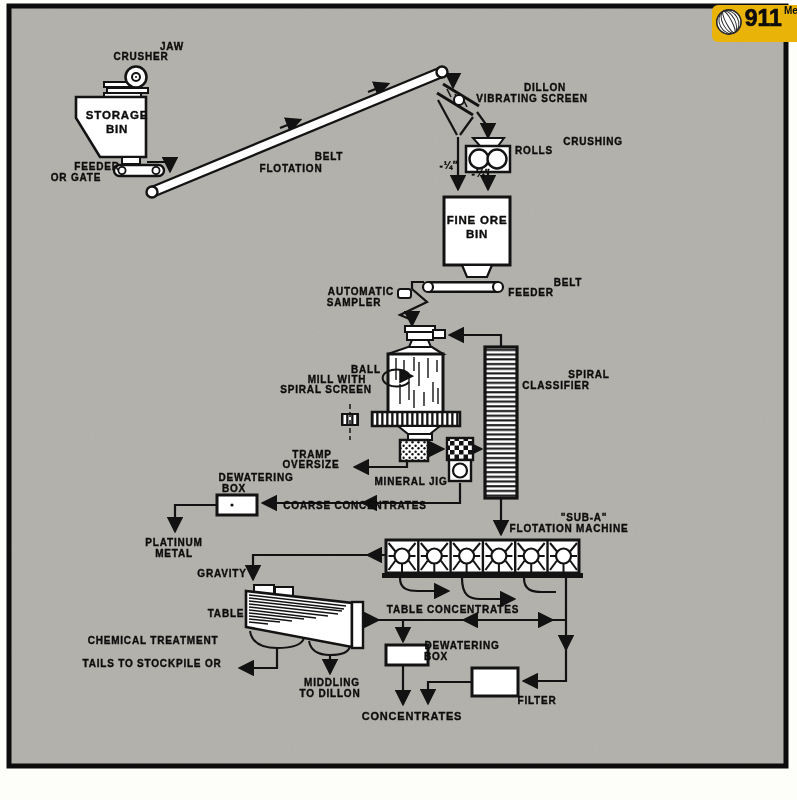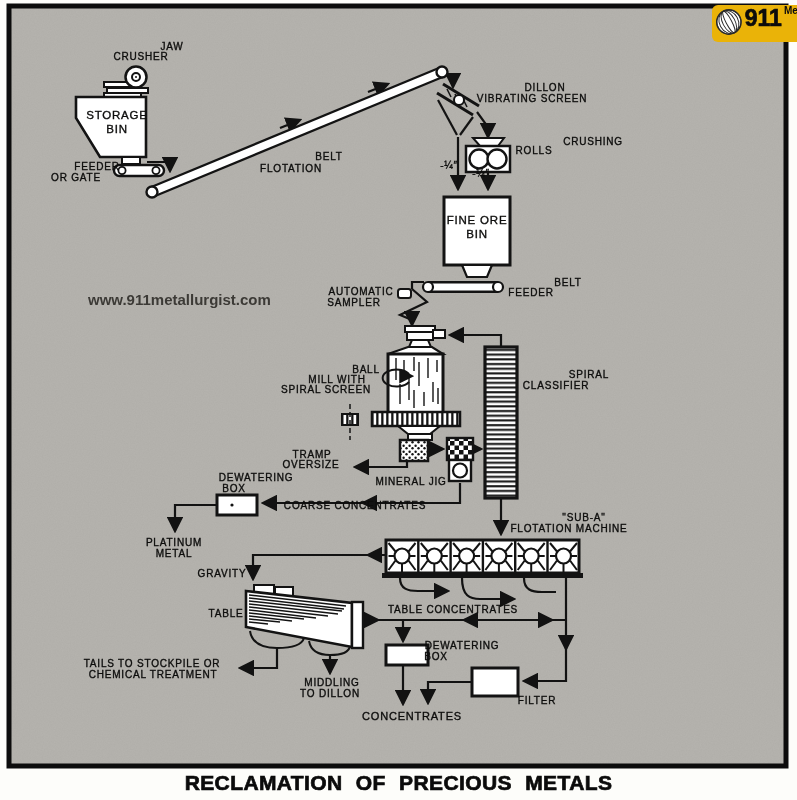--- a/index.html
+++ b/index.html
@@ -11,21 +11,21 @@
   .title-band span{font-size:39px;font-weight:bold;letter-spacing:0px;color:#0a0a0a;
                    -webkit-text-stroke:1.8px #0a0a0a;white-space:nowrap;}
   .logo{position:absolute;left:667px;top:5px;width:128px;height:37px;background:#eab308;
         border-radius:6px;display:flex;align-items:flex-start;padding-left:3px;box-sizing:border-box;margin-left:45px;}
   .logo-num{font-size:23px;font-weight:bold;color:#0c0c0c;margin-left:2px;-webkit-text-stroke:0.7px #0c0c0c;}
   .logo-name{font-size:10px;font-weight:bold;color:#0c0c0c;margin-left:2px;}
   .watermark{position:absolute;left:88px;top:291px;font-size:15px;font-weight:bold;color:#3c3a36;}
   .caption{position:absolute;left:0;top:771px;width:797px;text-align:center;font-size:21px;
            font-weight:bold;color:#0b0b0b;letter-spacing:0.4px;word-spacing:7px;
            -webkit-text-stroke:0.7px #0b0b0b;}
-  .lbl{position:absolute;transform:translateX(-50%);font-weight:normal;font-size:10px;
+  .lbl{position:absolute;transform:translateX(-50%);font-weight:bold;font-size:10px;
        letter-spacing:0.8px;white-space:nowrap;color:#0d0d0c;-webkit-text-stroke:0.35px #0d0d0c;}
 </style>
 </head>
 <body>
 
 <div class="stage">
 
 <svg class="art" width="797" height="800" viewBox="0 0 797 800">
   <defs>
     <marker id="ah" viewBox="0 0 10 10" refX="8.5" refY="5" markerWidth="7.5" markerHeight="7.5" orient="auto">
@@ -274,21 +274,20 @@
       <ellipse cx="17" cy="17" rx="3.5" ry="14.8"></ellipse>
       <ellipse cx="17" cy="17" rx="7.5" ry="14.8"></ellipse>
       <ellipse cx="17" cy="17" rx="11.5" ry="14.8"></ellipse>
       <ellipse cx="17" cy="17" rx="14.6" ry="14.8"></ellipse>
     </g>
   </svg>
   <span class="logo-num">911</span>
   <span class="logo-name">Metallurgist</span>
 </div>
 
-<div class="watermark">www.911metallurgist.com</div>
 
 <div id="labels-layer">
       <div class="lbl" style="left: 172px; top: 41px;">JAW</div>
       <div class="lbl" style="left: 141px; top: 51px;">CRUSHER</div>
       <div class="lbl" style="left: 117px; top: 109px; font-size: 11.5px;">STORAGE</div>
       <div class="lbl" style="left: 117px; top: 123px; font-size: 11.5px;">BIN</div>
       <div class="lbl" style="left: 97px; top: 161px;">FEEDER</div>
       <div class="lbl" style="left: 76px; top: 172px;">OR GATE</div>
       <div class="lbl" style="left: 329px; top: 151px;">BELT</div>
       <div class="lbl" style="left: 291px; top: 163px;">FLOTATION</div>
@@ -316,24 +315,23 @@
       <div class="lbl" style="left: 234px; top: 483px;">BOX</div>
       <div class="lbl" style="left: 355px; top: 500px;">COARSE CONCENTRATES</div>
       <div class="lbl" style="left: 174px; top: 537px;">PLATINUM</div>
       <div class="lbl" style="left: 174px; top: 548px;">METAL</div>
       <div class="lbl" style="left: 584px; top: 512px;">"SUB-A"</div>
       <div class="lbl" style="left: 569px; top: 523px;">FLOTATION MACHINE</div>
       <div class="lbl" style="left: 222px; top: 568px;">GRAVITY</div>
       <div class="lbl" style="left: 226px; top: 608px;">TABLE</div>
       <div class="lbl" style="left: 453px; top: 604px;">TABLE CONCENTRATES</div>
       <div class="lbl" style="left: 152px; top: 658px;">TAILS TO STOCKPILE OR</div>
-      <div class="lbl" style="left: 153px; top: 669px;">CHEMICAL TREATMENT</div>
+      <div class="lbl" style="left: 153px; top: 635px;">CHEMICAL TREATMENT</div>
       <div class="lbl" style="left: 332px; top: 677px;">MIDDLING</div>
       <div class="lbl" style="left: 330px; top: 688px;">TO DILLON</div>
       <div class="lbl" style="left: 462px; top: 640px;">DEWATERING</div>
       <div class="lbl" style="left: 436px; top: 651px;">BOX</div>
       <div class="lbl" style="left: 537px; top: 695px;">FILTER</div>
       <div class="lbl" style="left: 412px; top: 710px; font-size: 11px;">CONCENTRATES</div>
     </div>
 
-<div class="caption">RECLAMATION OF PRECIOUS METALS</div>
 
 </div>
 
 </body></html>

